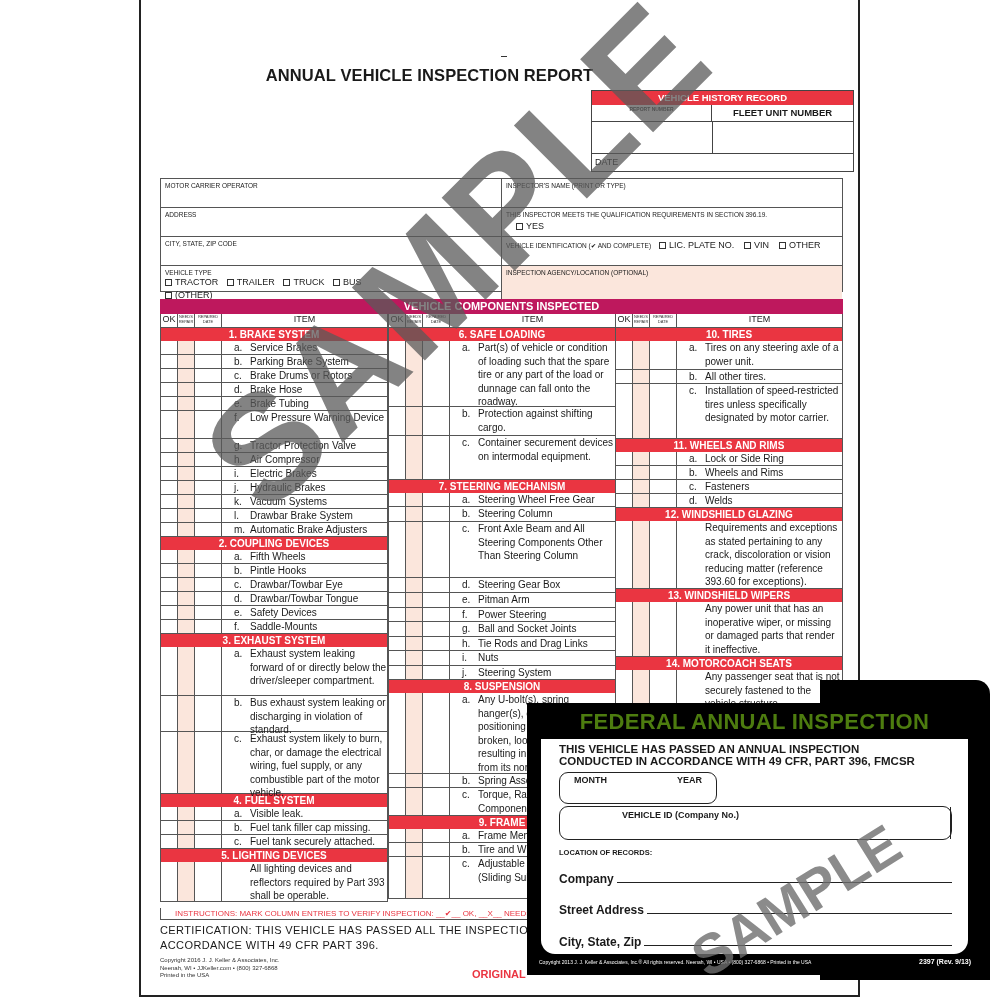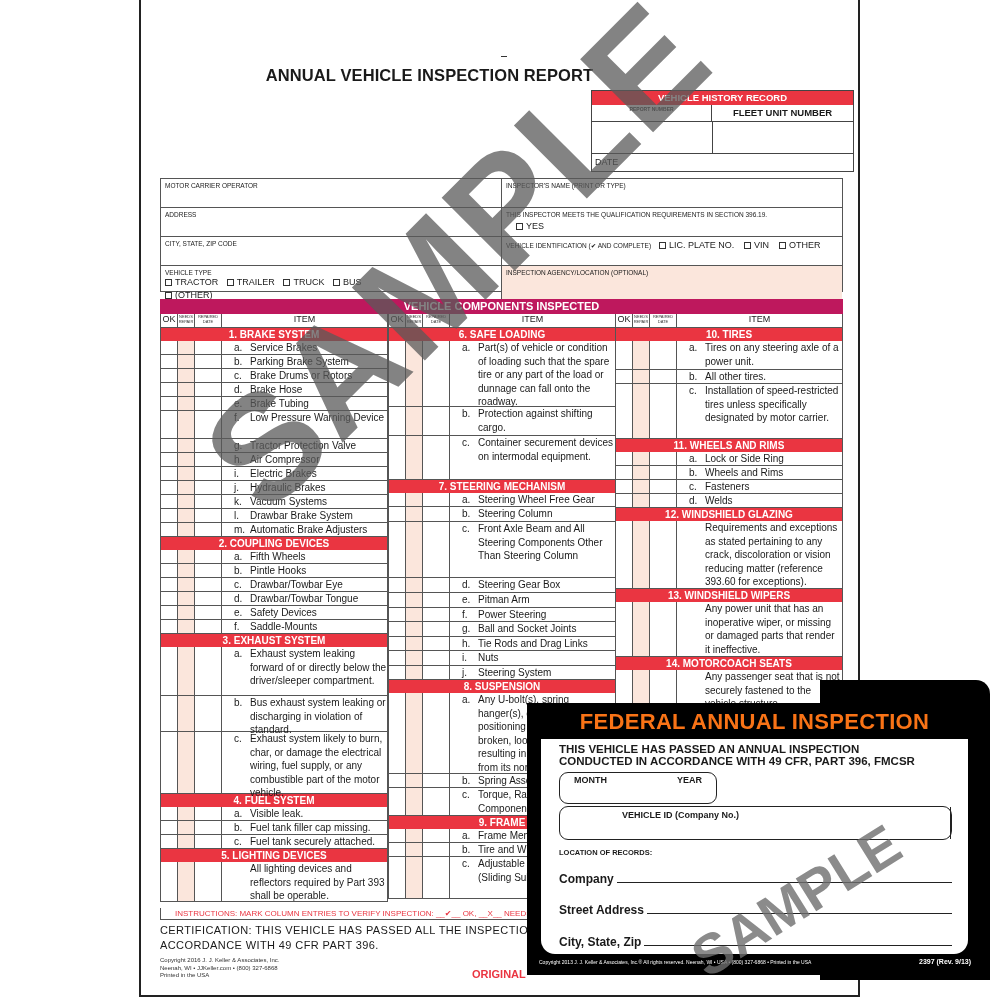--- a/index.html
+++ b/index.html
@@ -39,21 +39,21 @@
   .row .it .ltr { width:16px; flex-shrink:0; }
   .row .it .txt { flex:1; }
   .instr { position:absolute; left:19px; top:908px; width:683px; height:12px; border:1px solid #555; border-top:none; box-sizing:border-box; font-size:8px; color:#ea3541; padding-left:14px; line-height:12px; white-space:nowrap; overflow:hidden; }
   .cert { position:absolute; left:19px; top:923px; font-size:11px; line-height:15px; letter-spacing:0.4px; white-space:nowrap; }
   .copy { position:absolute; left:19px; top:957px; font-size:6px; line-height:7.5px; color:#333; }
   .orig { position:absolute; left:331px; top:968px; font-size:11px; font-weight:bold; color:#ea3541; }
   .wm { position:absolute; font-weight:bold; color:rgba(90,90,90,0.75); pointer-events:none; white-space:nowrap; }
   .wm1 { left:170px; top:420px; font-size:150px; transform:rotate(-45deg); transform-origin:left top; letter-spacing:2px; }
   .decal-shadow { position:absolute; left:820px; top:680px; width:170px; height:300px; background:#000; border-radius:0 14px 0 0; }
   .decal { position:absolute; left:527px; top:703px; width:455px; height:272px; background:#000; box-sizing:border-box; }
-  .decal .dtitle { color:#f97316; font-weight:bold; font-size:22px; text-align:center; margin-top:6px; letter-spacing:0.3px; }
+  .decal .dtitle { color:#4d7c0f; font-weight:bold; font-size:22px; text-align:center; margin-top:6px; letter-spacing:0.3px; }
   .decal .dbody { position:absolute; left:14px; top:36px; width:427px; height:215px; background:#fff; border-radius:0 0 14px 14px; }
   .decal .l1 { position:absolute; left:18px; top:4px; font-size:11.5px; font-weight:bold; line-height:12px; }
   .decal .box1 { position:absolute; left:18px; top:33px; width:158px; height:32px; border:1px solid #222; border-radius:9px; box-sizing:border-box; font-size:9px; font-weight:bold; padding:2px 14px; display:flex; justify-content:space-between; }
   .decal .box2 { position:absolute; left:18px; top:67px; width:393px; height:34px; border:1px solid #222; border-radius:9px; box-sizing:border-box; display:flex; }
   .decal .box2 > div { font-size:9px; font-weight:bold; padding:3px 14px; box-sizing:border-box; }
   .decal .box2 > div:first-child { width:157px; border-right:1px solid #222; }
   .decal .box2 > div:last-child { flex:1; padding-left:62px; }
   .decal .loc { position:absolute; left:18px; top:109px; font-size:7.5px; font-weight:bold; }
   .decal .ln { position:absolute; left:18px; width:393px; font-size:12px; font-weight:bold; display:flex; align-items:flex-end; }
   .decal .ln .line { flex:1; border-bottom:1.5px solid #222; margin-left:3px; margin-bottom:3px; }

